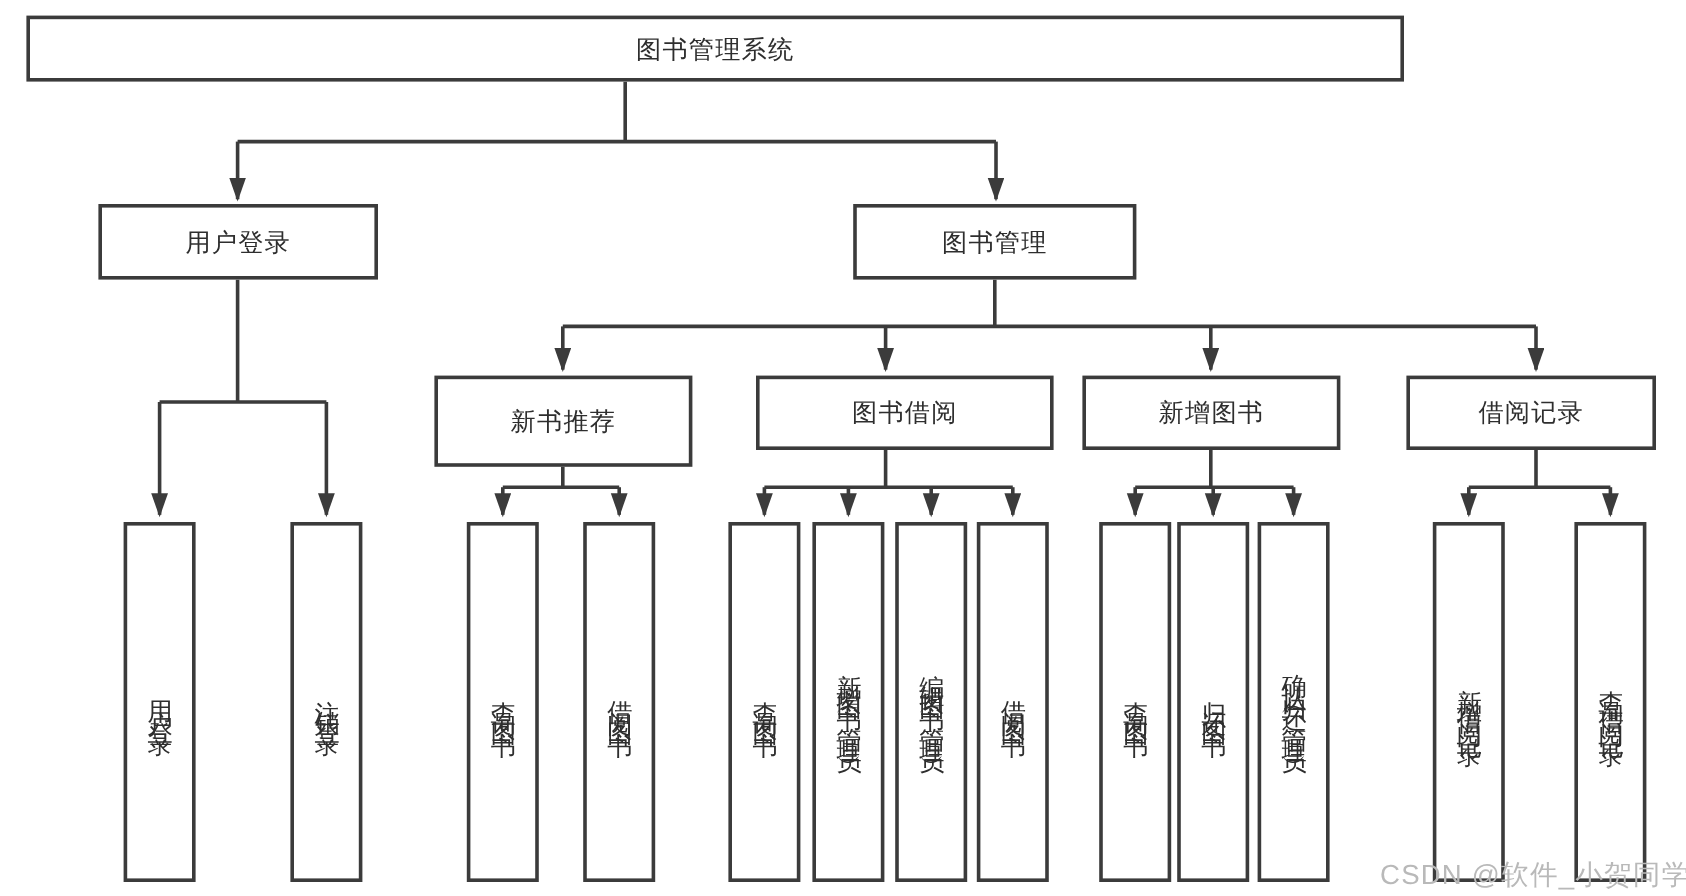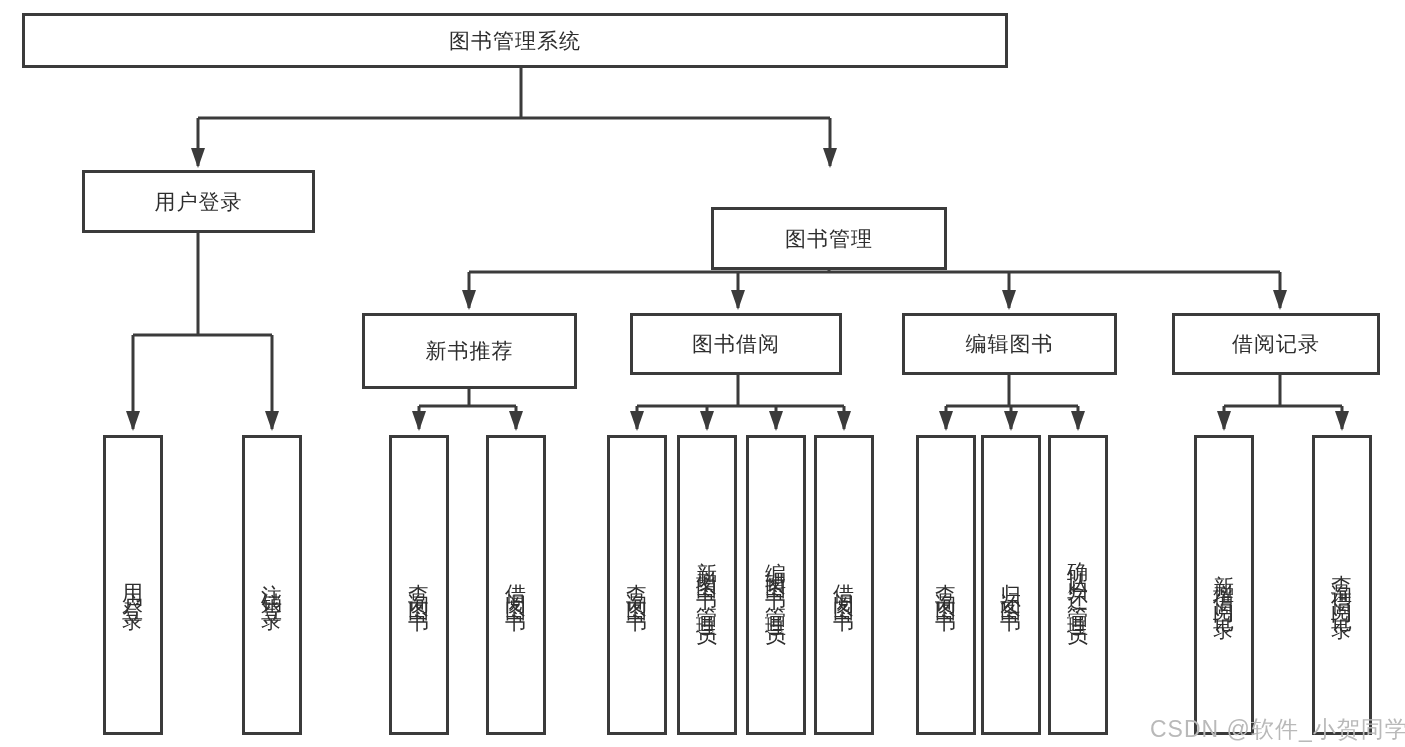--- a/index.html
+++ b/index.html
@@ -5,21 +5,21 @@
   html,body{margin:0;padding:0;background:#ffffff;}
   body{font-family:"Liberation Sans","DejaVu Sans",sans-serif;}
   .canvas{position:relative;width:1405px;height:747px;background:#fff;overflow:hidden;}
   svg.wires{position:absolute;left:0;top:0;z-index:0;}
   .node{
     position:absolute;box-sizing:border-box;background:#fff;
     border:3px solid #3b3b3b;color:#2e2e2e;
     display:flex;align-items:center;justify-content:center;z-index:1;
   }
   .hlabel{font-size:21px;letter-spacing:1px;white-space:nowrap;}
-  .root{left:22px;top:13px;width:986px;height:55px;}
+  .root{left:22px;top:13px;width:1148px;height:55px;}
   .vbox{top:435px;width:60px;height:300px;}
   .vbox .vlabel{
     writing-mode:vertical-rl;text-orientation:mixed;
     font-size:21px;line-height:1;letter-spacing:9px;white-space:nowrap;
   }
   .watermark{
     position:absolute;left:1150px;top:714px;z-index:2;
     font-size:23px;color:#b9b9b9;letter-spacing:1px;white-space:nowrap;
   }
 </style>
@@ -71,32 +71,32 @@
     </g>
   </svg>
 
   <div class="node root">
     <span class="hlabel">图书管理系统</span>
   </div>
 
   <div class="node" style="left:82px;top:170px;width:233px;height:63px;">
     <span class="hlabel">用户登录</span>
   </div>
-  <div class="node" style="left:711px;top:170px;width:236px;height:63px;margin-top:37px;">
+  <div class="node" style="left:711px;top:170px;width:236px;height:63px;">
     <span class="hlabel">图书管理</span>
   </div>
 
   <div class="node" style="left:362px;top:313px;width:215px;height:76px;">
     <span class="hlabel">新书推荐</span>
   </div>
-  <div class="node" style="left:630px;top:313px;width:212px;height:62px;">
+  <div class="node" style="left:630px;top:313px;width:248px;height:62px;">
     <span class="hlabel">图书借阅</span>
   </div>
   <div class="node" style="left:902px;top:313px;width:215px;height:62px;">
-    <span class="hlabel">编辑图书</span>
+    <span class="hlabel">新增图书</span>
   </div>
   <div class="node" style="left:1172px;top:313px;width:208px;height:62px;">
     <span class="hlabel">借阅记录</span>
   </div>
 
   <div class="node vbox" style="left:103px;">
     <span class="vlabel">用户登录</span>
   </div>
   <div class="node vbox" style="left:242px;">
     <span class="vlabel">注销登录</span>

